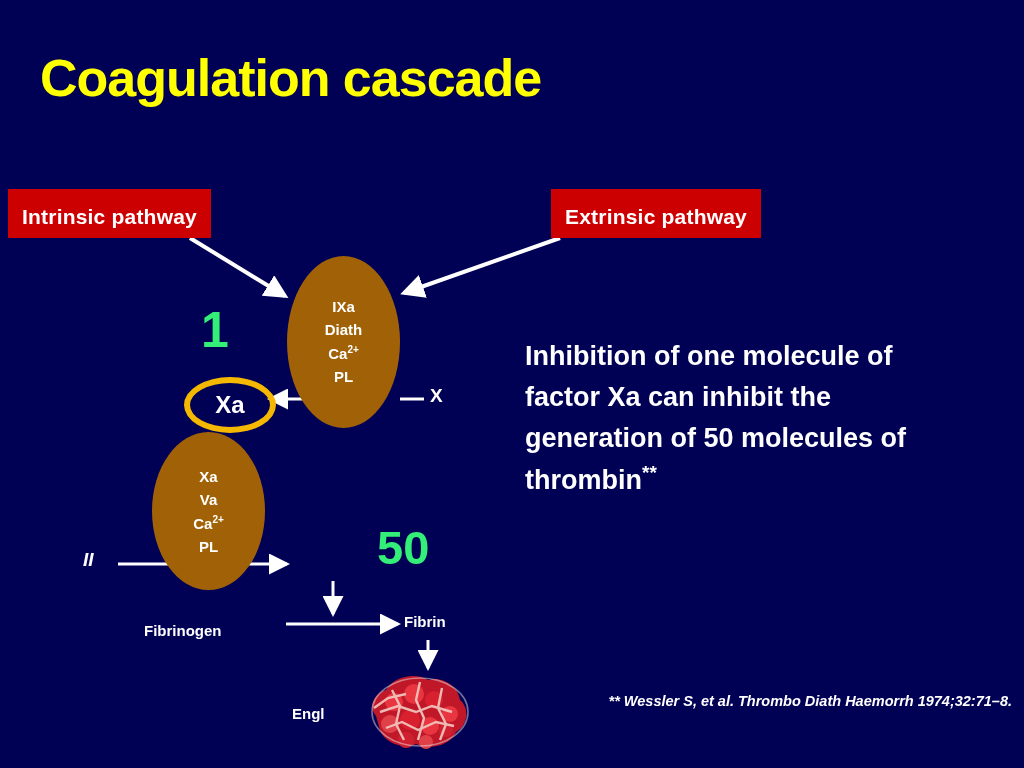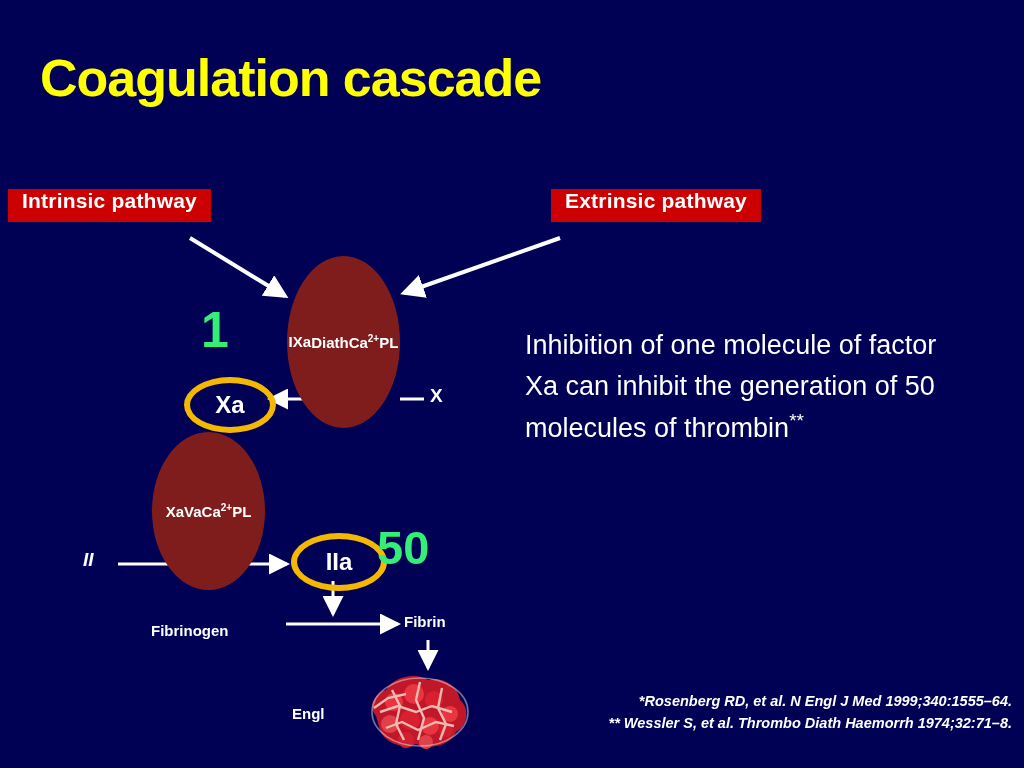--- a/index.html
+++ b/index.html
@@ -35,33 +35,33 @@
     letter-spacing: -1px;
     white-space: nowrap;
   }
 
   
   .pathway-box {
     background: #CC0000;
     color: #FFFFFF;
     font-size: 21px;
     font-weight: bold;
-    padding: 0 14px 9px 14px;
+    padding: 16px 14px 9px 14px;
     white-space: nowrap;
     letter-spacing: 0.2px;
   }
   #intrinsic-box { left: 8px;  top: 189px; }
   #extrinsic-box { left: 551px; top: 189px; }
 
   
   .complex-ellipse {
-    background: #7f1d1d;
+    background: #a16207;
     border-radius: 50%;
     display: flex;
-    flex-direction: row;
+    flex-direction: column;
     align-items: center;
     justify-content: center;
     color: #FFFFFF;
     font-size: 15px;
     font-weight: bold;
   }
   .complex-ellipse .factor { margin: 4px 0; line-height: 1; }
   #complex-1 { left: 287px; top: 256px; width: 113px; height: 172px; }
   #complex-1 .factor:nth-child(1) { margin-top: 2px; }
   #complex-2 { left: 152px; top: 432px; width: 113px; height: 158px; }
@@ -93,31 +93,31 @@
 
   
   .io-label {
     font-size: 19px;
     font-weight: bold;
     color: #FFFFFF;
     white-space: nowrap;
   }
   #label-x          { left: 430px; top: 385px; }
   #label-ii         { left: 83px;  top: 549px; font-style: italic; }
-  #label-fibrinogen { left: 151px; top: 622px; font-size: 15px; }
+  #label-fibrinogen { left: 144px; top: 622px; font-size: 15px; }
   #label-fibrin     { left: 404px; top: 613px; font-size: 15px; }
   #label-clot       { left: 292px; top: 705px; font-size: 15px; }
 
   
   #explanation {
     left: 525px;
-    top: 325px;
+    top: 336px;
     width: 445px;
     font-size: 27px;
-    font-weight: normal;
+    font-weight: bold;
     line-height: 1.52;
     color: #FFFFFF;
   }
   #explanation .dagger {
     font-size: 19px;
     vertical-align: super;
   }
 
   
   #citations {
@@ -174,21 +174,20 @@
   </div>
 
   <div class="abs complex-ellipse" id="complex-2">
     <div class="factor">Xa</div>
     <div class="factor">Va</div>
     <div class="factor"><span>Ca</span><span class="sup">2+</span></div>
     <div class="factor">PL</div>
   </div>
 
   <div class="abs gold-ellipse" id="xa-node">Xa</div>
-  <div class="abs gold-ellipse" id="iia-node">IIa</div>
 
   <div class="abs amp-number" id="amp-1">1</div>
   <div class="abs amp-number" id="amp-50">50</div>
 
   <div class="abs io-label" id="label-x">X</div>
   <div class="abs io-label" id="label-ii">II</div>
   <div class="abs io-label" id="label-fibrinogen">Fibrinogen</div>
   <div class="abs io-label" id="label-fibrin">Fibrin</div>
   <div class="abs io-label" id="label-clot">Engl</div>
 
@@ -216,17 +215,16 @@
       </g>
       <ellipse cx="62" cy="44" rx="48" ry="34" fill="none" stroke="#E8E0E4" stroke-width="1.6" opacity="0.5"></ellipse>
     </g>
   </svg>
 
   <div class="abs" id="explanation">
     <span>Inhibition of one molecule of factor Xa can inhibit the generation of 50 molecules of thrombin</span><span class="dagger">**</span>
   </div>
 
   <div class="abs" id="citations">
-    <div>*Rosenberg RD, et al. N Engl J Med 1999;340:1555–64.</div>
     <div>** Wessler S, et al. Thrombo Diath Haemorrh 1974;32:71–8.</div>
   </div>
 
 </div>
 
 </body></html>

